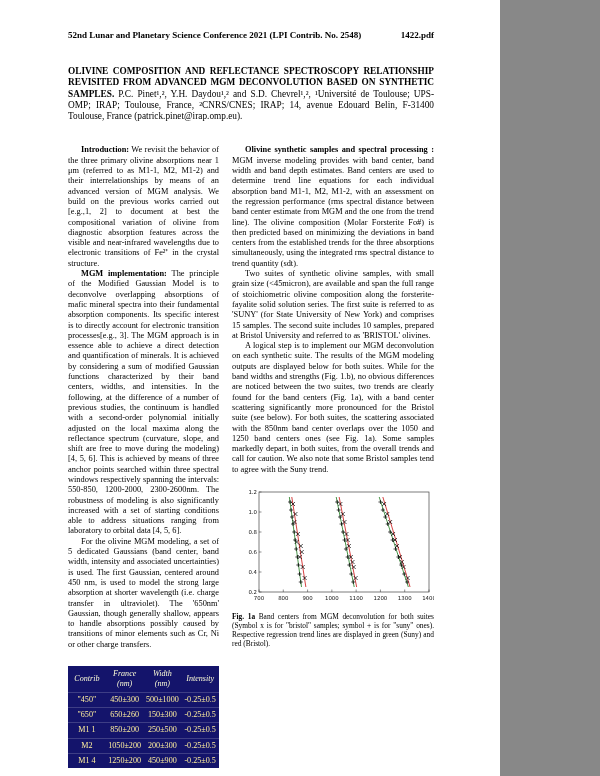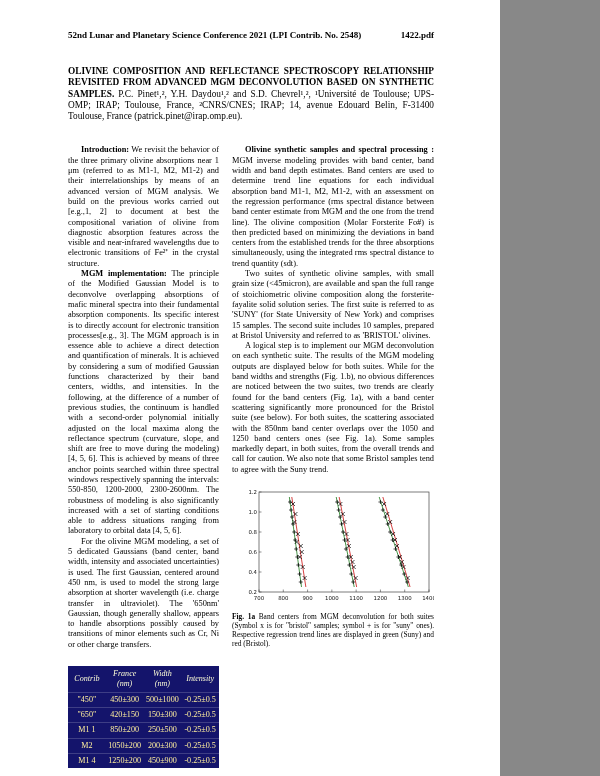--- a/index.html
+++ b/index.html
@@ -49,21 +49,21 @@
               <th>Intensity</th>
             </tr>
             <tr>
               <td>"450"</td>
               <td>450±300</td>
               <td>500±1000</td>
               <td>-0.25±0.5</td>
             </tr>
             <tr>
               <td>"650"</td>
-              <td>420±150</td>
+              <td>650±260</td>
               <td>150±300</td>
               <td>-0.25±0.5</td>
             </tr>
             <tr>
               <td>M1 1</td>
               <td>850±200</td>
               <td>250±500</td>
               <td>-0.25±0.5</td>
             </tr>
             <tr>

